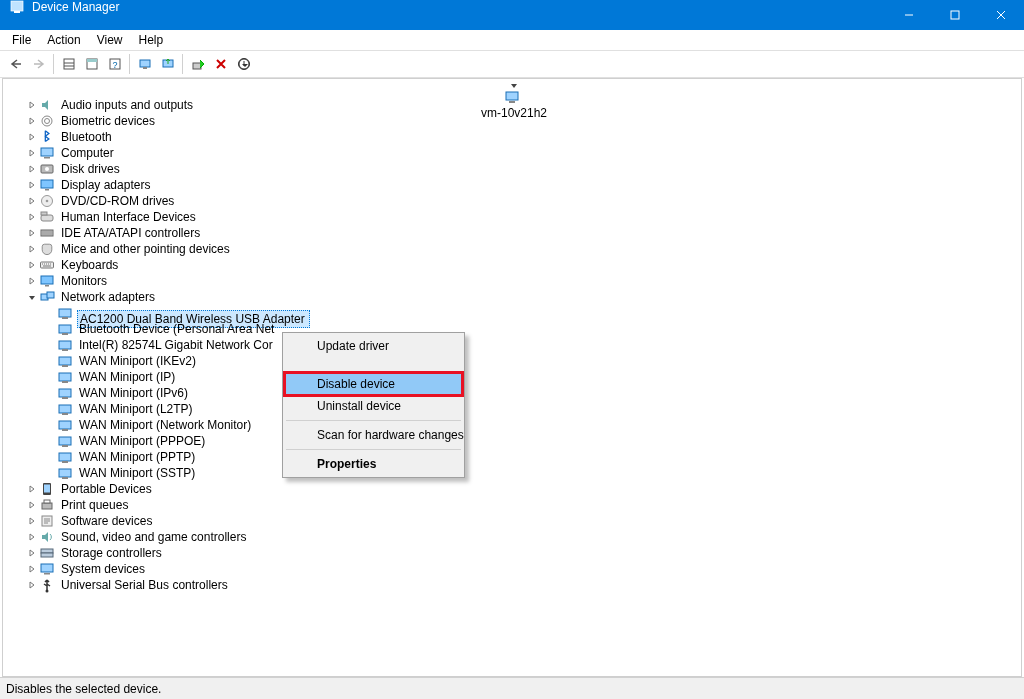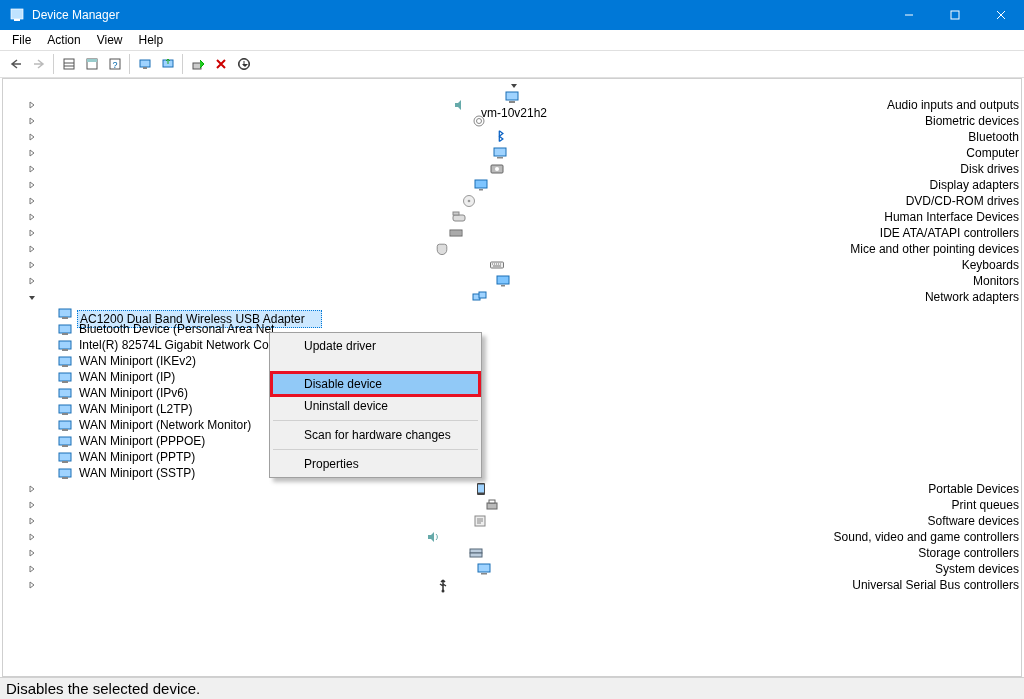--- a/index.html
+++ b/index.html
@@ -1,19 +1,19 @@
 <!DOCTYPE html>
 <html><head>
 <meta charset="utf-8">
 <style>
   * { box-sizing: border-box; margin: 0; padding: 0; font-family: "Segoe UI", Tahoma, sans-serif; }
   body { width: 1024px; height: 699px; background: #fff; overflow: hidden; position: relative; font-size: 12px; }
 
   
-  .titlebar { height: 30px; background: #0078d7; color: #fff; display: flex; align-items: center; }
+  .titlebar { height: 30px; background: #0078d7; color: #fff; display: flex; align-items: flex-start; }
   .titlebar .icon { width: 22px; display:flex; justify-content:center; align-items:center; margin-left:6px; }
   .titlebar .title { flex: 0 0 auto; margin-left: 4px; font-size: 12px; }
   .titlebar .spacer { flex: 1; }
   .titlebar .winctrl { width: 46px; height: 30px; display:flex; align-items:center; justify-content:center; color:#fff; }
   .titlebar .winctrl.close { background: transparent; }
   .titlebar .winctrl svg { stroke:#fff; stroke-width:1; fill:none; }
 
   
   .menubar { height: 20px; background:#fff; border-bottom: 0px; display:flex; align-items:center; padding:4px 4px; font-size:12px; }
   .menubar .menuitem { padding: 2px 8px; }
@@ -26,36 +26,36 @@
   
   .content { position: absolute; top: 78px; left: 2px; right: 2px; bottom: 22px; border: 1px solid #cfcfcf; background:#fff; overflow:hidden; }
 
   
   .tree { font-size: 12px; color:#000; line-height: 16px; padding: 2px 0 0 0; }
   .node { display:flex; align-items:center; height:16px; white-space: nowrap; }
   .expander { width: 14px; height:14px; display:flex; align-items:center; justify-content:center; color:#5a5a5a; font-size:9px; }
   .expander svg { width:8px; height:8px; }
   .devicon { width:16px; height:16px; display:flex; align-items:center; justify-content:center; margin-right:4px; }
   .label { padding: 0 2px; }
-  .selected { background:#cce8ff; border:1px dotted #0078d7; border-radius:0; padding-right:16px;margin-top:12px; }
+  .selected { background:#cce8ff; border:1px dotted #0078d7; border-radius:0; padding-right:4px;margin-top:12px; }
 
   .ind0 { padding-left: 4px; flex-direction: column; }
-  .ind1 { padding-left: 22px; justify-content: space-between; }
+  .ind1 { padding-left: 22px; }
   .ind2 { padding-left: 40px; }
 
   
   .ctxmenu { position:absolute; background:#f0f0f0; border:1px solid #a0a0a0; box-shadow: 4px 4px 4px rgba(0,0,0,0.25); font-size:12px; padding:2px; }
   .ctxmenu .item { padding: 4px 18px 4px 32px; white-space:nowrap; }
   .ctxmenu .item.highlighted { background:#91c9f7; }
-  .ctxmenu .item.bold { font-weight: normal; }
+  .ctxmenu .item.bold { font-weight: bold; }
   .ctxmenu .sep { height:1px; background:#d0d0d0; margin:3px 1px; }
   .ctxmenu .redbox { outline: 3px solid #e81123; outline-offset:-1px;margin-top:16px; }
 
   
-  .statusbar { position:absolute; bottom:0; left:0; right:0; height:22px; background:#f0f0f0; border-top:1px solid #d0d0d0; font-size:15px; display:flex; align-items:center; padding:0 6px; }
+  .statusbar { position:absolute; bottom:0; left:0; right:0; height:22px; background:#f0f0f0; border-top:1px solid #d0d0d0; font-size:12px; display:flex; align-items:center; padding:0 6px; }
 </style>
 </head>
 <body>
 
 <div class="titlebar">
   <span class="icon">
     <svg width="14" height="14" viewBox="0 0 14 14">
         <rect x="1" y="1" width="12" height="10" fill="#bfe3ff" stroke="#fff" stroke-width="0.7"></rect>
         <rect x="4" y="11" width="6" height="2" fill="#fff"></rect>
       </svg>
@@ -551,21 +551,21 @@
         <span class="devicon">
           <svg width="16" height="16" viewBox="0 0 16 16">
             <path d="M8 14 V3 M8 3 l-2 2 M8 3 l2 2 M8 9 l-3 -2 M8 7 l3 2" stroke="#333" fill="none" stroke-width="1.5"></path>
             <circle cx="8" cy="14" r="1.5" fill="#333"></circle>
           </svg>
         </span>
         <span class="label">Universal Serial Bus controllers</span>
       </div>
     </div>
 
-  <div class="ctxmenu" id="ctxmenu" style="left:266px; top:253px; width:213px;">
+  <div class="ctxmenu" id="ctxmenu" style="left:279px; top:253px; width:183px;">
       <div class="item">Update driver</div>
       <div class="item highlighted redbox">Disable device</div>
       <div class="item">Uninstall device</div>
       <div class="sep"></div>
       <div class="item">Scan for hardware changes</div>
       <div class="sep"></div>
       <div class="item bold">Properties</div>
     </div>
 </div>
 

